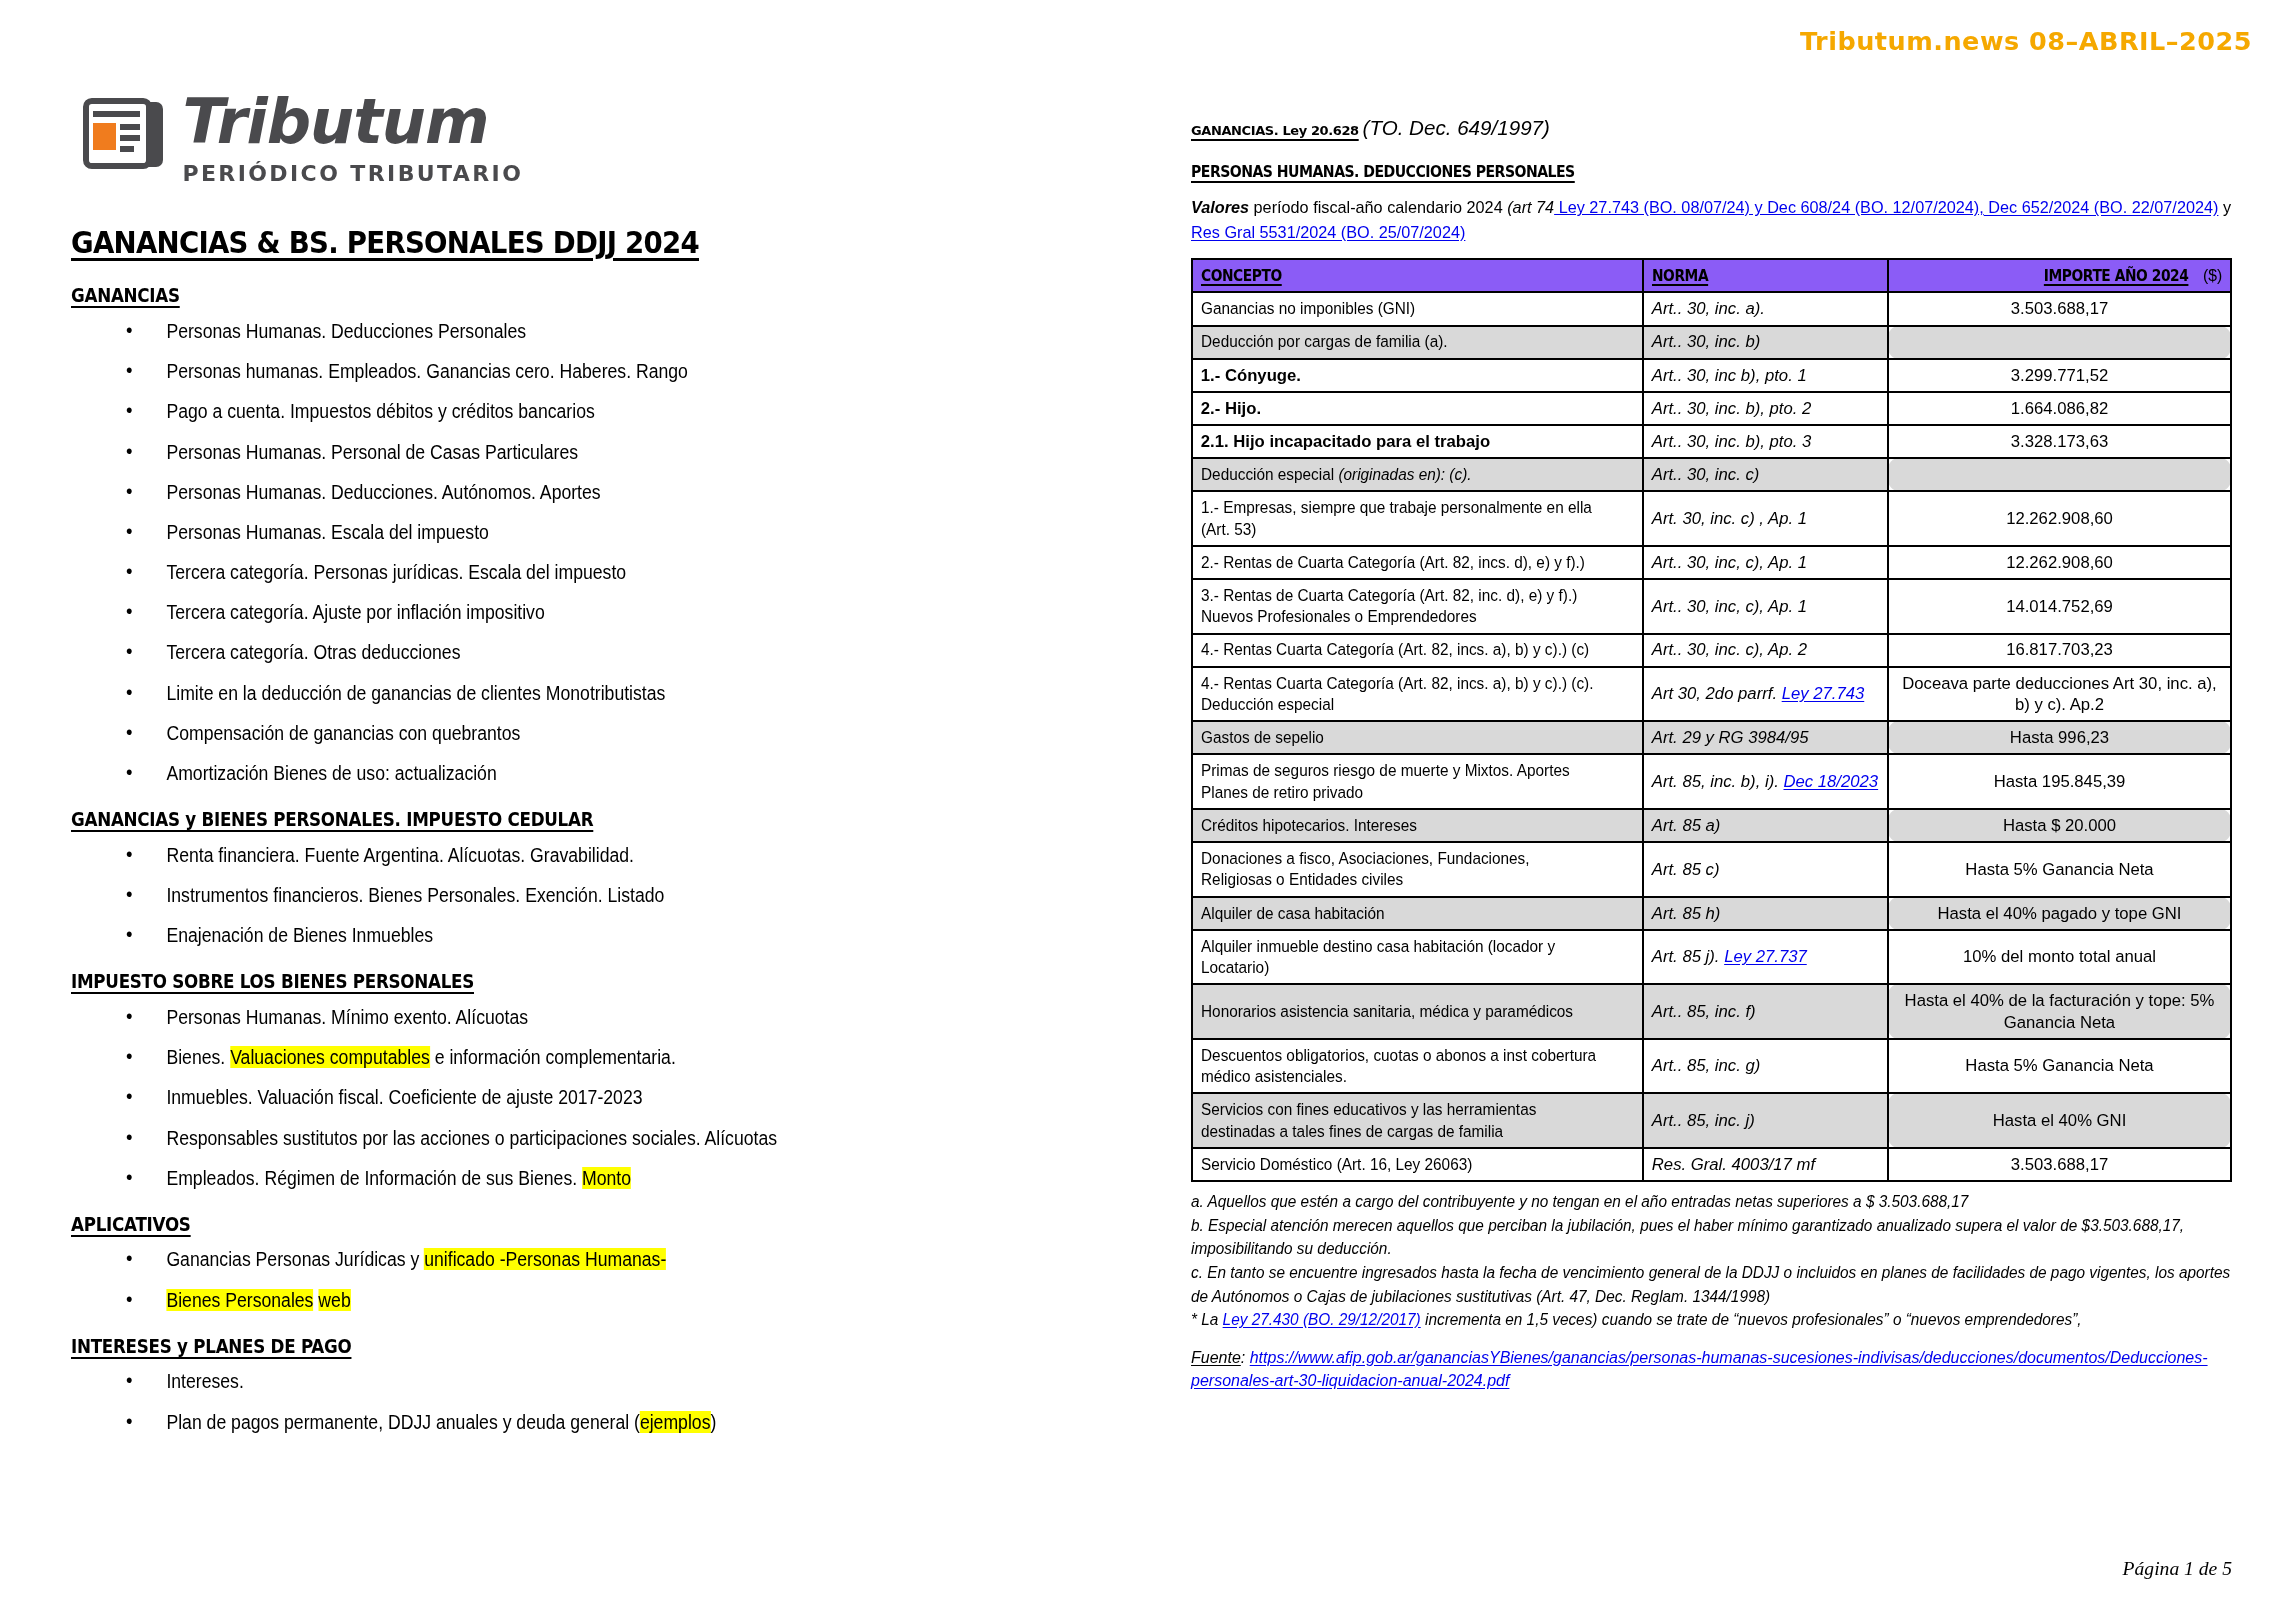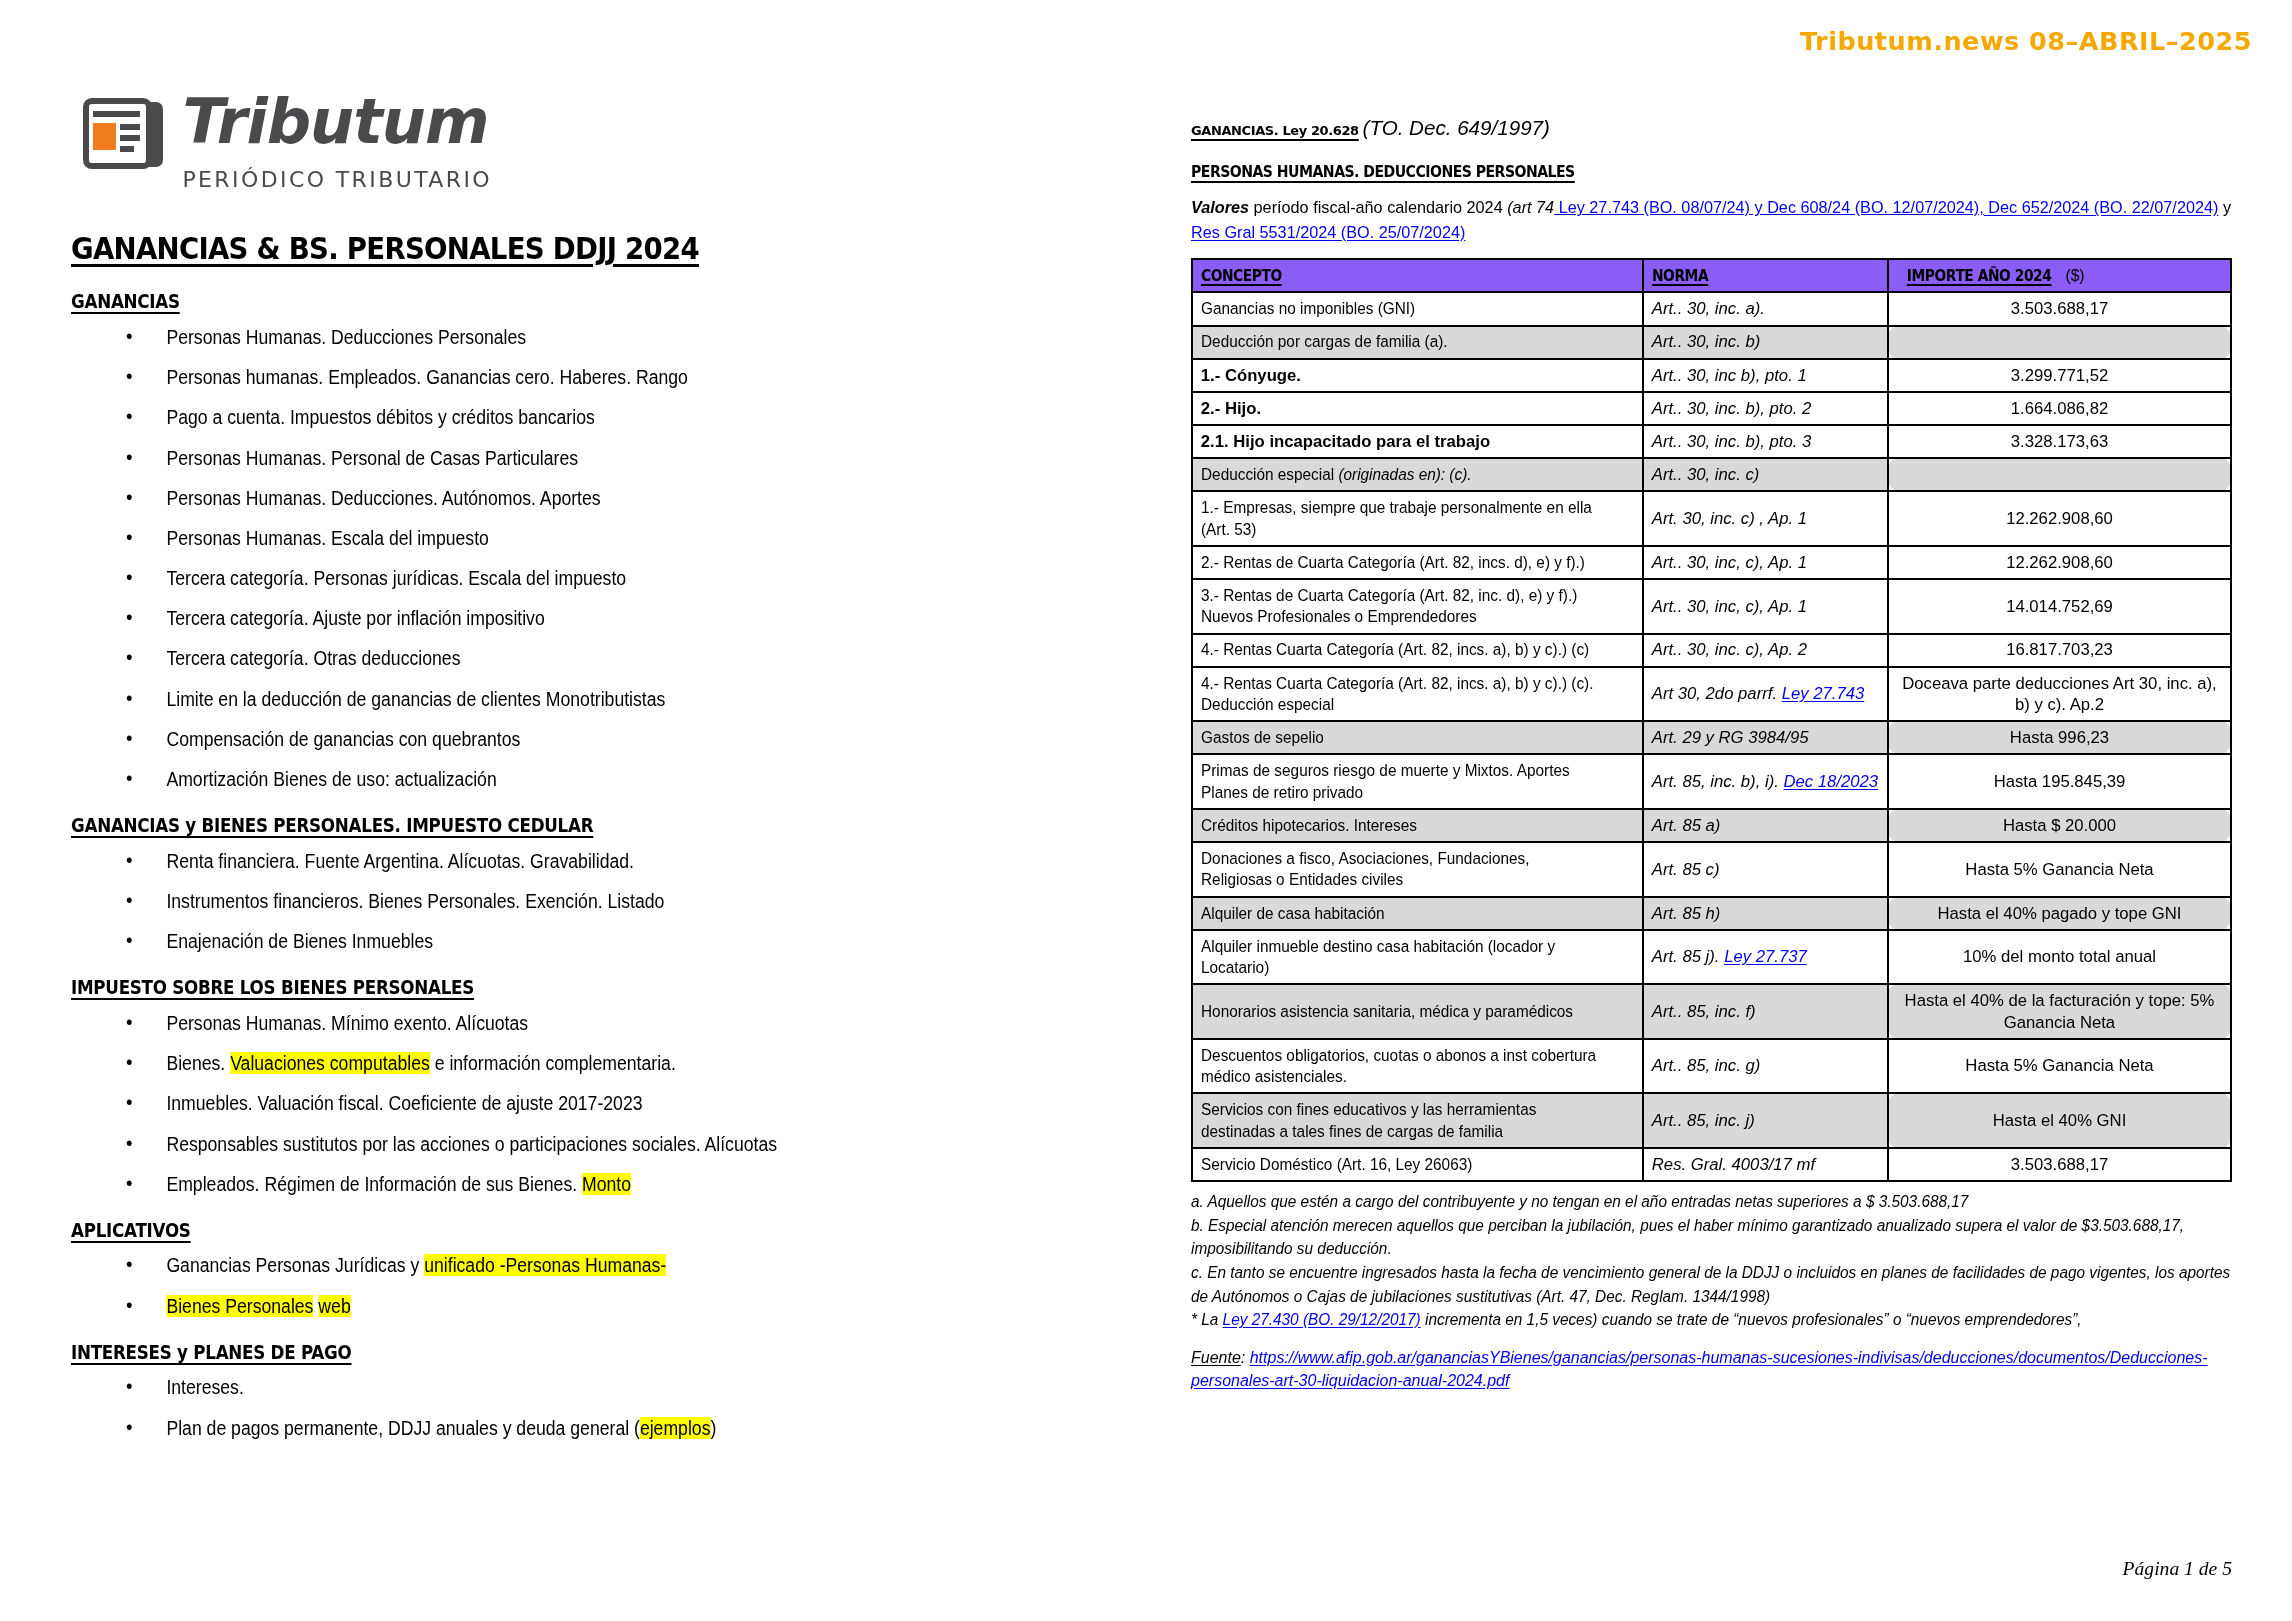--- a/index.html
+++ b/index.html
@@ -105,25 +105,25 @@
     font-family: "DejaVu Sans", sans-serif;
     font-style: italic;
     font-weight: bold;
     font-size: 62px;
     line-height: 0.98;
     color: #4a4a4d;
     letter-spacing: -1px;
   }
   .logo-sub {
     font-family: "DejaVu Sans", sans-serif;
-    font-weight: normal;
+    font-weight: bold;
     font-size: 22px;
     letter-spacing: 2.4px;
     color: #4a4a4d;
-    margin-top: 14px;
+    margin-top: 8px;
   }
 
   
   .doc-title {
     font-family: "DejaVu Sans", sans-serif;
     font-weight: bold;
     font-size: 30px;
     letter-spacing: -0.8px;
     text-decoration: underline;
     text-underline-offset: 4.9px;
@@ -245,21 +245,21 @@
     font-weight: bold;
     font-size: 15.7px;
     letter-spacing: -0.5px;
     text-decoration: underline;
     text-underline-offset: 2.9px;
     text-decoration-thickness: 2px;
     display: inline-block;
     transform: scaleX(0.88);
     transform-origin: left center;
   }
-  table.ded th.c3 { text-align: left; }
+  table.ded th.c3 { text-align: right; }
   table.ded th.c3 .hd { transform-origin: center center; }
   table.ded th .paren {
     font-family: "Liberation Sans", sans-serif;
     font-weight: normal;
     font-size: 15.7px;
     text-decoration: none;
   }
   .col1 { width: 451px; }
   .col2 { width: 245px; }
   .col3 { width: 343px; }

